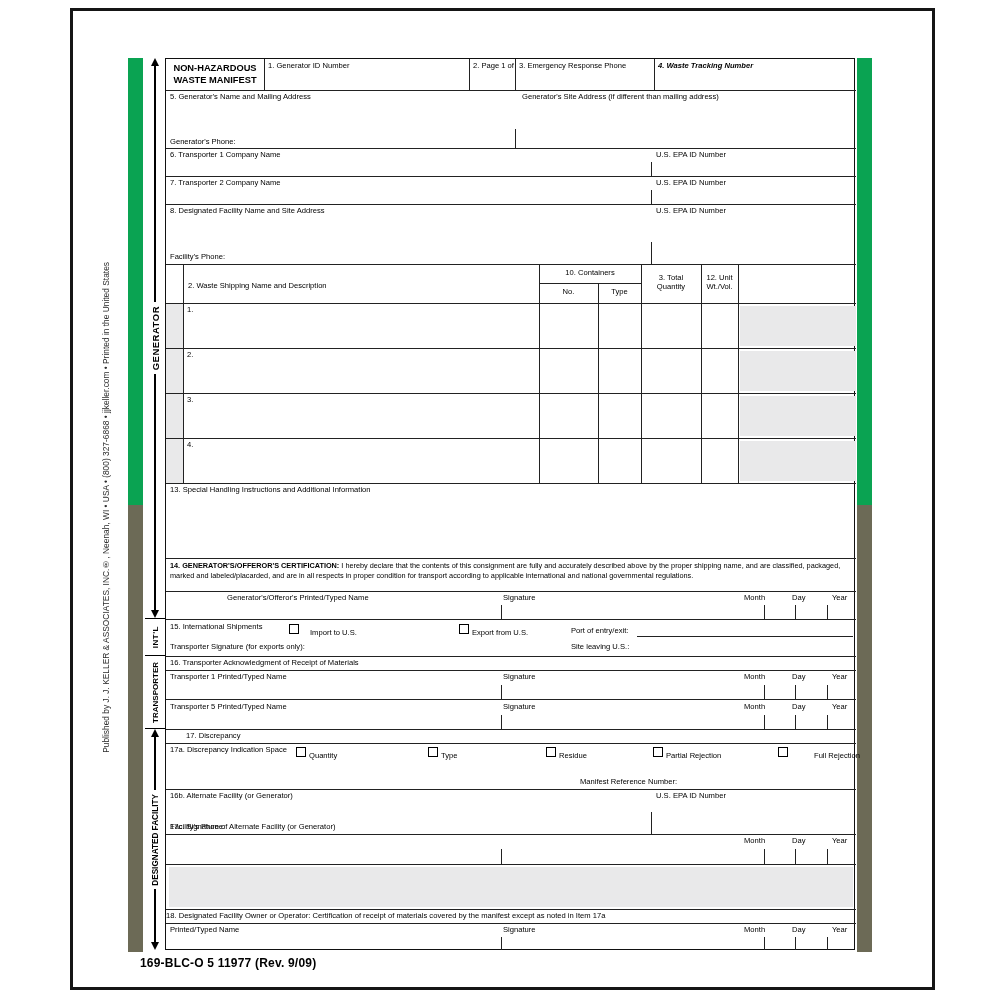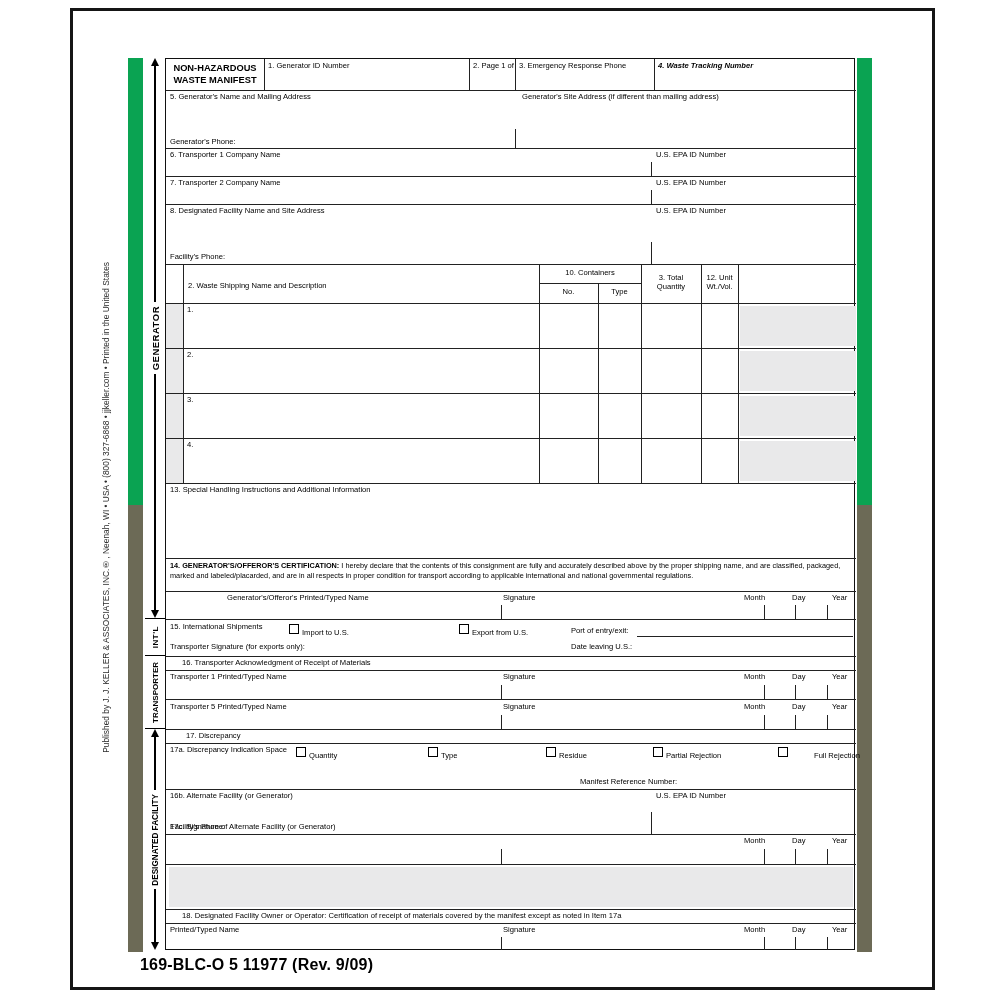--- a/index.html
+++ b/index.html
@@ -24,21 +24,21 @@
     align-items:center; }
   .sb-lbl { font-weight:bold; font-size:9px; letter-spacing:0.5px; }
   .ah-up { width:0; height:0; border-left:4px solid transparent; border-right:4px solid transparent;
     border-bottom:8px solid #000; }
   .ah-dn { width:0; height:0; border-left:4px solid transparent; border-right:4px solid transparent;
     border-top:8px solid #000; }
   .aline { width:1.4px; background:#000; flex:1; }
   .gap { height:4px; }
   #publisher { position:absolute; left:98px; top:265px; height:485px; width:16px;
     font-size:8.4px; color:#2a2a2a; display:flex; align-items:center; justify-content:center; }
-  #footer { position:absolute; left:140px; top:956px; font-size:16px; font-weight:bold;
+  #footer { position:absolute; left:140px; top:956px; font-size:12px; font-weight:bold;
     letter-spacing:0.2px; }
   .cert { position:absolute; font-size:7.3px; line-height:1.35; white-space:normal; }
 </style>
 </head>
 <body>
 
 <div id="page">
   <div id="page-frame"></div>
 
   <div id="publisher">
@@ -164,30 +164,30 @@
     <span class="lbl" style="left:626px; top:535px;">Day</span>
     <span class="lbl" style="left:666px; top:535px;">Year</span>
     <div class="vl" style="left:335px; top:546px; height:14px;"></div>
     <div class="vl" style="left:598px; top:546px; height:14px;"></div>
     <div class="vl" style="left:629px; top:546px; height:14px;"></div>
     <div class="vl" style="left:661px; top:546px; height:14px;"></div>
     <div class="hl" style="left:0; top:560px; width:690px;"></div>
 
     <span class="lbl" style="left:4px; top:564px;">15. International Shipments</span>
     <div class="cb" style="left:123px; top:565px;"></div>
-    <span class="lbl" style="left:136px; top:570px;">Import to U.S.</span>
+    <span class="lbl" style="left:144px; top:570px;">Import to U.S.</span>
     <div class="cb" style="left:293px; top:565px;"></div>
     <span class="lbl" style="left:306px; top:570px;">Export from U.S.</span>
     <span class="lbl" style="left:405px; top:568px;">Port of entry/exit:</span>
     <div class="hl" style="left:471px; top:577px; width:216px;"></div>
     <span class="lbl" style="left:4px; top:584px;">Transporter Signature (for exports only):</span>
-    <span class="lbl" style="left:405px; top:584px;">Date leaving U.S.:</span>
+    <span class="lbl" style="left:405px; top:584px;">Site leaving U.S.:</span>
     <div class="hl" style="left:0; top:597px; width:690px;"></div>
 
-    <span class="lbl" style="left:16px; top:600px;">16. Transporter Acknowledgment of Receipt of Materials</span>
+    <span class="lbl" style="left:4px; top:600px;">16. Transporter Acknowledgment of Receipt of Materials</span>
     <div class="hl" style="left:0; top:611px; width:690px;"></div>
     <span class="lbl" style="left:4px; top:614px;">Transporter 1 Printed/Typed Name</span>
     <span class="lbl" style="left:337px; top:614px;">Signature</span>
     <span class="lbl" style="left:578px; top:614px;">Month</span>
     <span class="lbl" style="left:626px; top:614px;">Day</span>
     <span class="lbl" style="left:666px; top:614px;">Year</span>
     <div class="vl" style="left:335px; top:626px; height:14px;"></div>
     <div class="vl" style="left:598px; top:626px; height:14px;"></div>
     <div class="vl" style="left:629px; top:626px; height:14px;"></div>
     <div class="vl" style="left:661px; top:626px; height:14px;"></div>
@@ -231,21 +231,21 @@
     <span class="lbl" style="left:666px; top:778px;">Year</span>
     <div class="vl" style="left:335px; top:790px; height:15px;"></div>
     <div class="vl" style="left:598px; top:790px; height:15px;"></div>
     <div class="vl" style="left:629px; top:790px; height:15px;"></div>
     <div class="vl" style="left:661px; top:790px; height:15px;"></div>
     <div class="hl" style="left:0; top:805px; width:690px;"></div>
 
     <div class="shade" style="position:absolute; left:3px; top:808px; width:684px; height:40px;"></div>
     <div class="hl" style="left:0; top:850px; width:690px;"></div>
 
-    <span class="lbl" style="left:16px; top:853px;">18. Designated Facility Owner or Operator: Certification of receipt of materials covered by the manifest except as noted in Item 17a</span>
+    <span class="lbl" style="left:0; top:853px;">18. Designated Facility Owner or Operator: Certification of receipt of materials covered by the manifest except as noted in Item 17a</span>
     <div class="hl" style="left:0; top:864px; width:690px;"></div>
     <span class="lbl" style="left:4px; top:867px;">Printed/Typed Name</span>
     <span class="lbl" style="left:337px; top:867px;">Signature</span>
     <span class="lbl" style="left:578px; top:867px;">Month</span>
     <span class="lbl" style="left:626px; top:867px;">Day</span>
     <span class="lbl" style="left:666px; top:867px;">Year</span>
     <div class="vl" style="left:335px; top:878px; height:13px;"></div>
     <div class="vl" style="left:598px; top:878px; height:13px;"></div>
     <div class="vl" style="left:629px; top:878px; height:13px;"></div>
     <div class="vl" style="left:661px; top:878px; height:13px;"></div>

